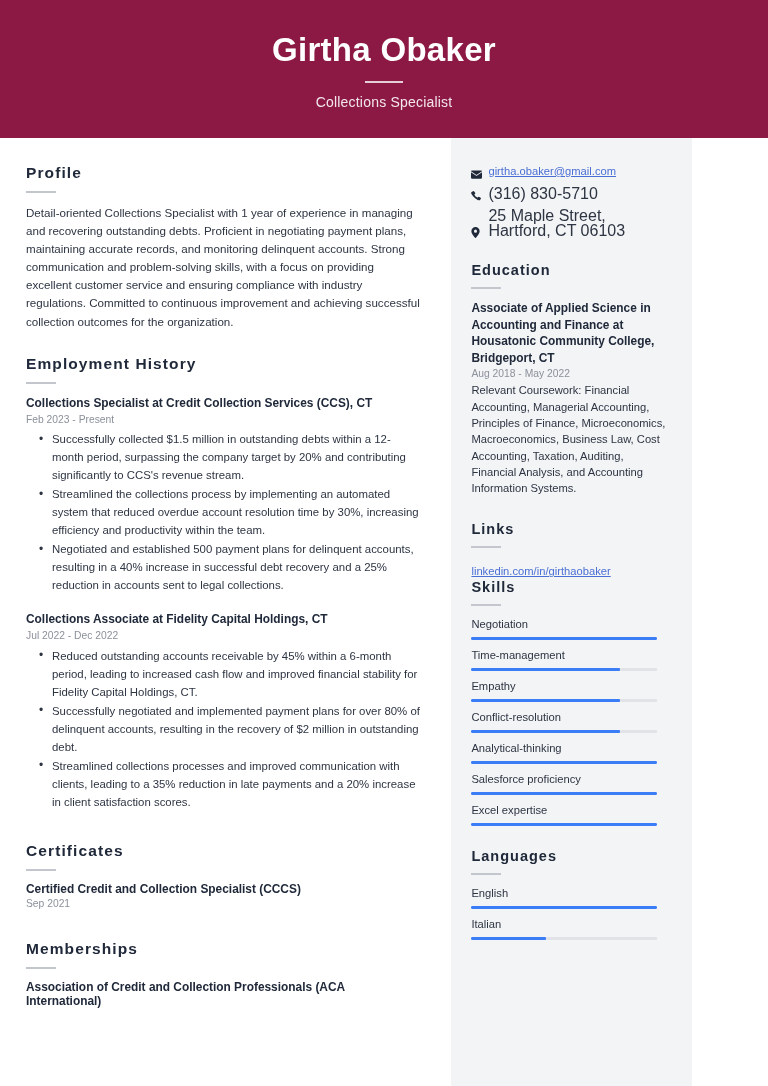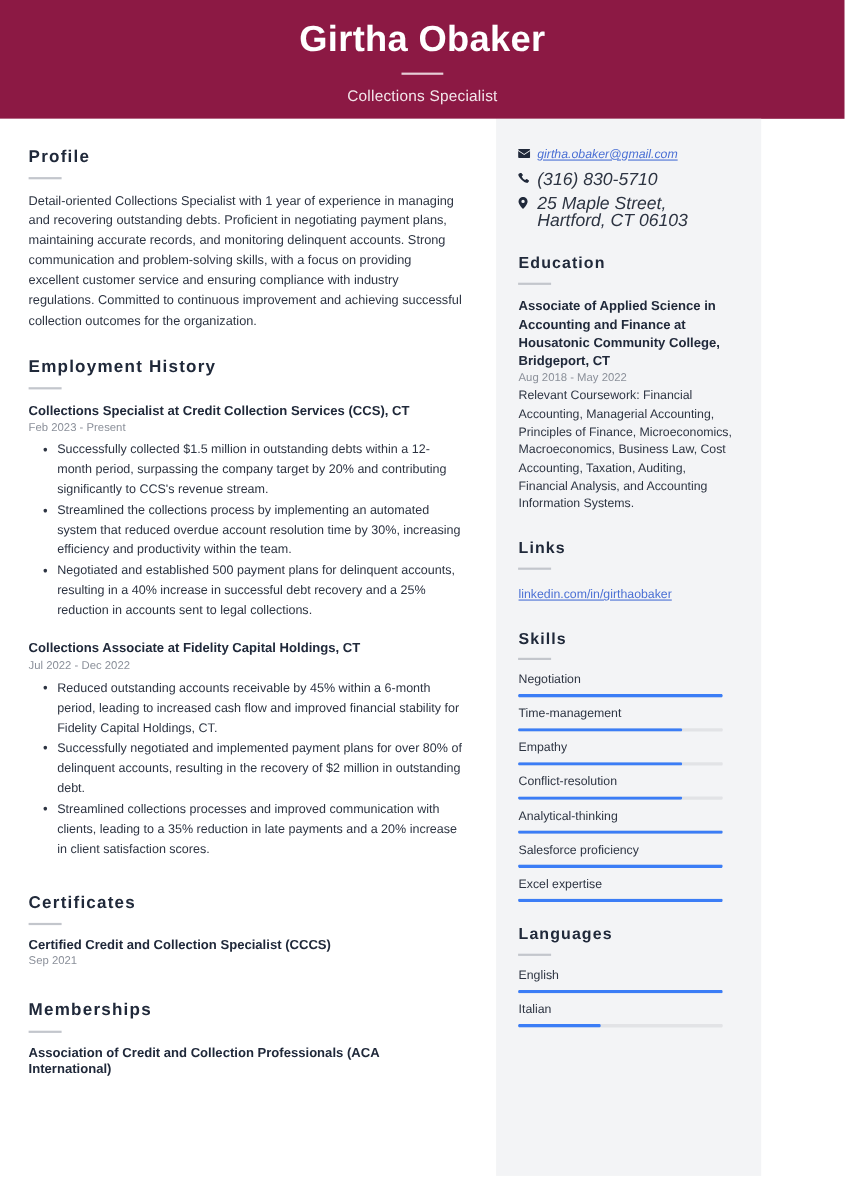--- a/index.html
+++ b/index.html
@@ -13,21 +13,21 @@
     position: relative;
     width: 768px;
     height: 1086px;
     background: #ffffff;
     overflow: hidden;
   }
 
   
   .header {
     width: 768px;
-    height: 108px;
+    height: 138px;
     background: #8c1944;
     display: flex;
     flex-direction: column;
     align-items: center;
     justify-content: center;
     padding-top: 4px;
   }
   .header-name {
     font-size: 33px;
     font-weight: 700;
@@ -132,23 +132,22 @@
   }
   .cert-date {
     font-size: 10.3px;
     color: #8b909a;
     margin-top: 2px;
   }
 
   
   .contact-row {
     display: flex;
-    align-items: flex-start;
+    align-items: flex-end;
     margin-bottom: 7px;
-    font-style: italic;
   }
   .contact-icon {
     width: 17px;
     flex: 0 0 17px;
     display: flex;
     justify-content: flex-start;
     align-items: center;
     padding-top: 1px;
   }
   .contact-icon svg { fill: #20293a; display: block; }
@@ -303,21 +302,21 @@
       </div>
 
       <div style="margin-top:25px">
         <div class="sec-head side">Links</div>
         <div class="sec-rule"></div>
         <div style="margin-top:13px">
           <a class="link" href="#">linkedin.com/in/girthaobaker</a>
         </div>
       </div>
 
-      <div style="margin-top:24px">
+      <div style="">
         <div class="sec-head side">Skills</div>
         <div class="sec-rule"></div>
 
         <div class="bar-item">
           <div class="bar-label">Negotiation</div>
           <div class="bar-track">
               <div class="bar-fill" style="width: 100%;"></div>
             </div>
         </div>
         <div class="bar-item">

